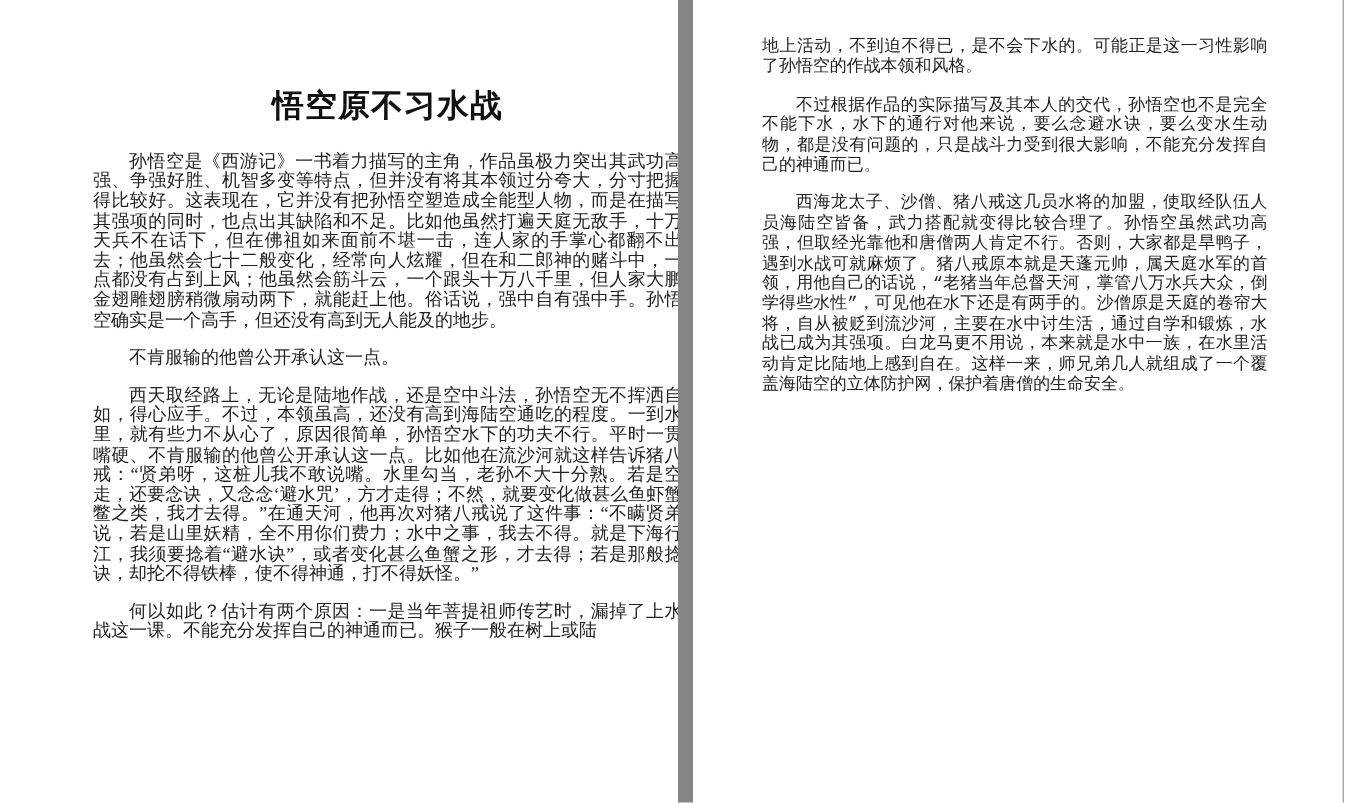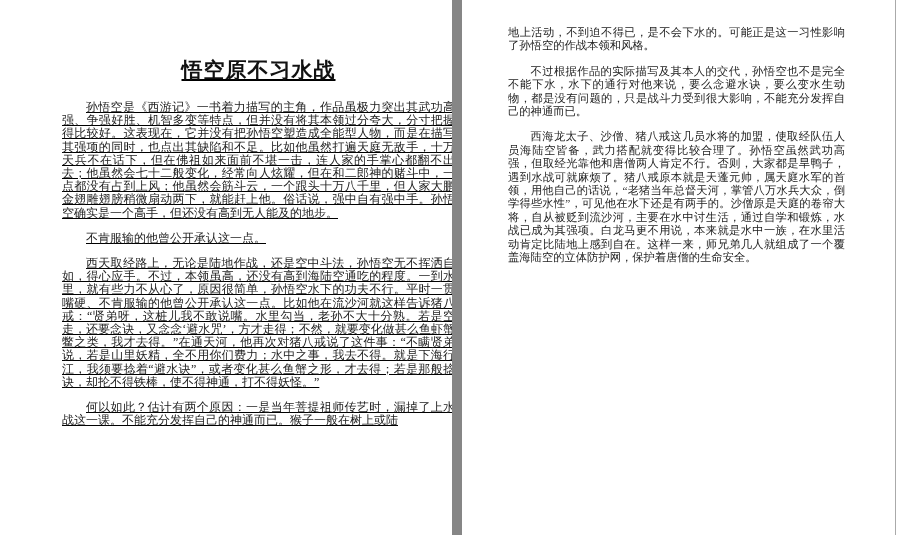--- a/index.html
+++ b/index.html
@@ -21,21 +21,20 @@
   }
   .page {
     position: absolute;
     top: 0;
     height: 535px;
     background: #ffffff;
   }
   .page-left {
     left: 0;
     width: 479px;
-    text-decoration: underline;
   }
   .page-right {
     left: 462px;
     width: 438px;
   }
   .divider {
     position: absolute;
     left: 452px;
     top: 0;
     width: 10px;
@@ -72,20 +71,21 @@
     text-justify: inter-ideograph;
     word-break: break-all;
   }
   .page-left .text p {
     font-size: 12px;
     line-height: 13.2px;
   }
   .page-right .text p {
     font-size: 11.3px;
     line-height: 13.4px;
+    font-family: Liberation Mono, monospace;
   }
   .text p.indent {
     text-indent: 2em;
   }
   .text p.noindent {
     text-indent: 0;
   }
 </style>
 </head>
 <body>

